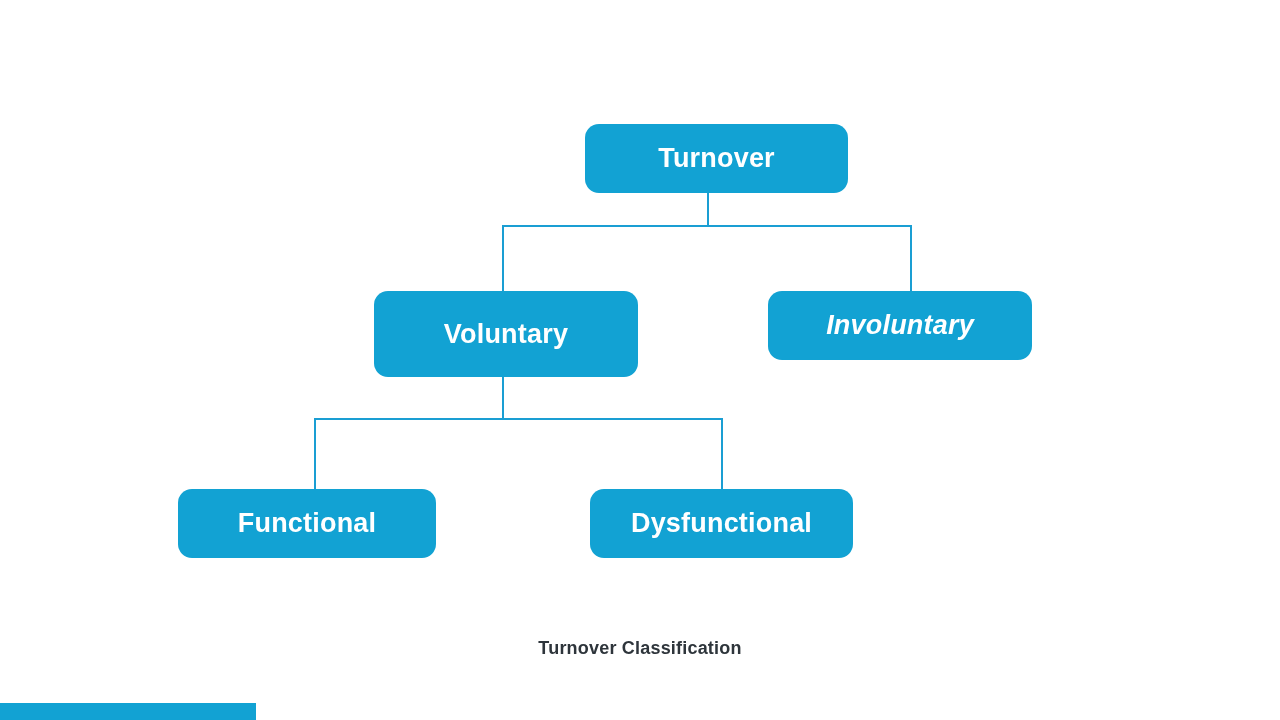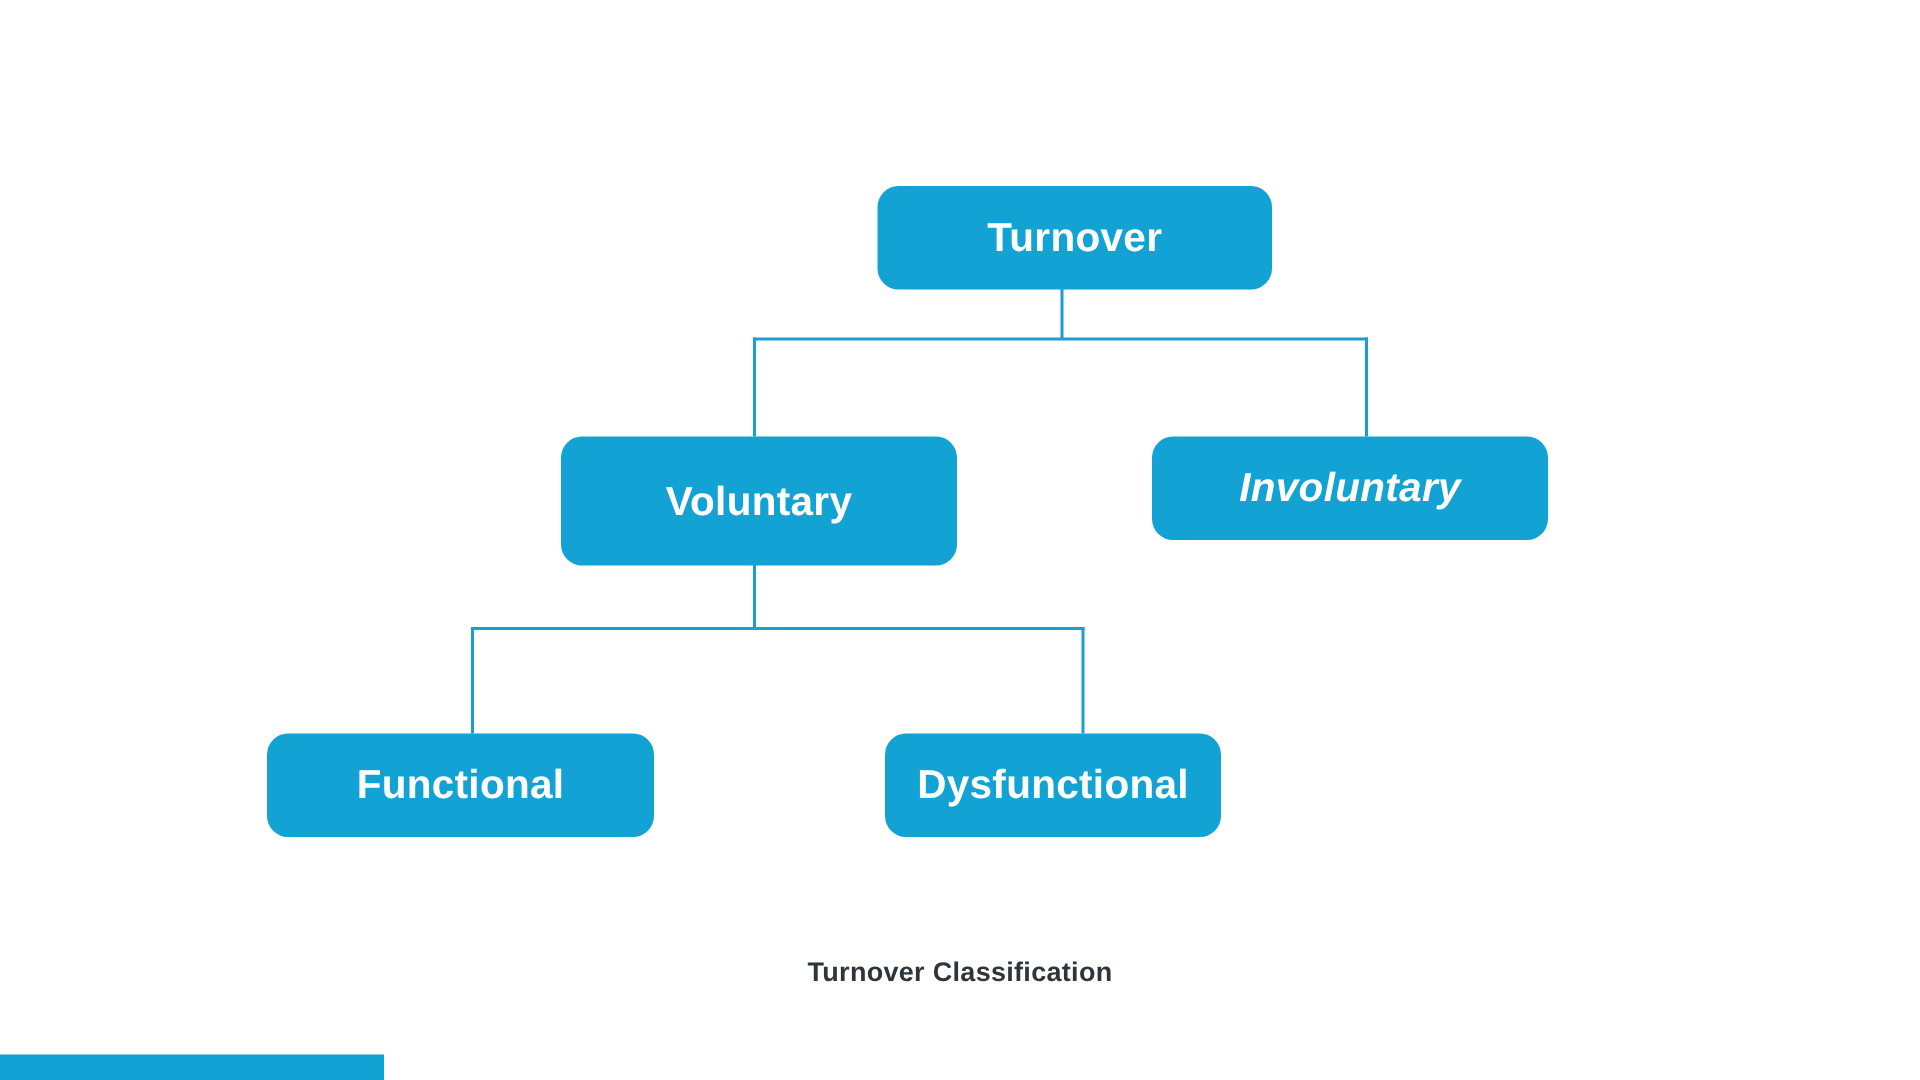--- a/index.html
+++ b/index.html
@@ -52,21 +52,21 @@
     height: 17px;
     background: #12a2d3;
     z-index: 3;
   }
 
   
   #node-turnover      { left: 585px; top:  76px; width: 263px; height: 69px; margin-top: 48px; }
   #node-voluntary     { left: 374px; top: 291px; width: 264px; height: 86px; }
   #node-involuntary   { left: 768px; top: 291px; width: 264px; height: 69px; font-style: italic; }
   #node-functional    { left: 178px; top: 489px; width: 258px; height: 69px; }
-  #node-dysfunctional { left: 590px; top: 489px; width: 224px; height: 69px; }
+  #node-dysfunctional { left: 590px; top: 489px; width: 263px; height: 69px; }
 
   
   #conn-l1-stem  { left: 707px; top: 145px; width:   2px; height: 81px; }
   #conn-l1-h     { left: 502px; top: 225px; width: 410px; height:  2px; }
   #conn-l1-left  { left: 502px; top: 225px; width:   2px; height: 66px; }
   #conn-l1-right { left: 910px; top: 225px; width:   2px; height: 66px; }
 
   
   #conn-l2-stem  { left: 502px; top: 360px; width:   2px; height: 59px; }
   #conn-l2-h     { left: 314px; top: 418px; width: 409px; height:  2px; }

